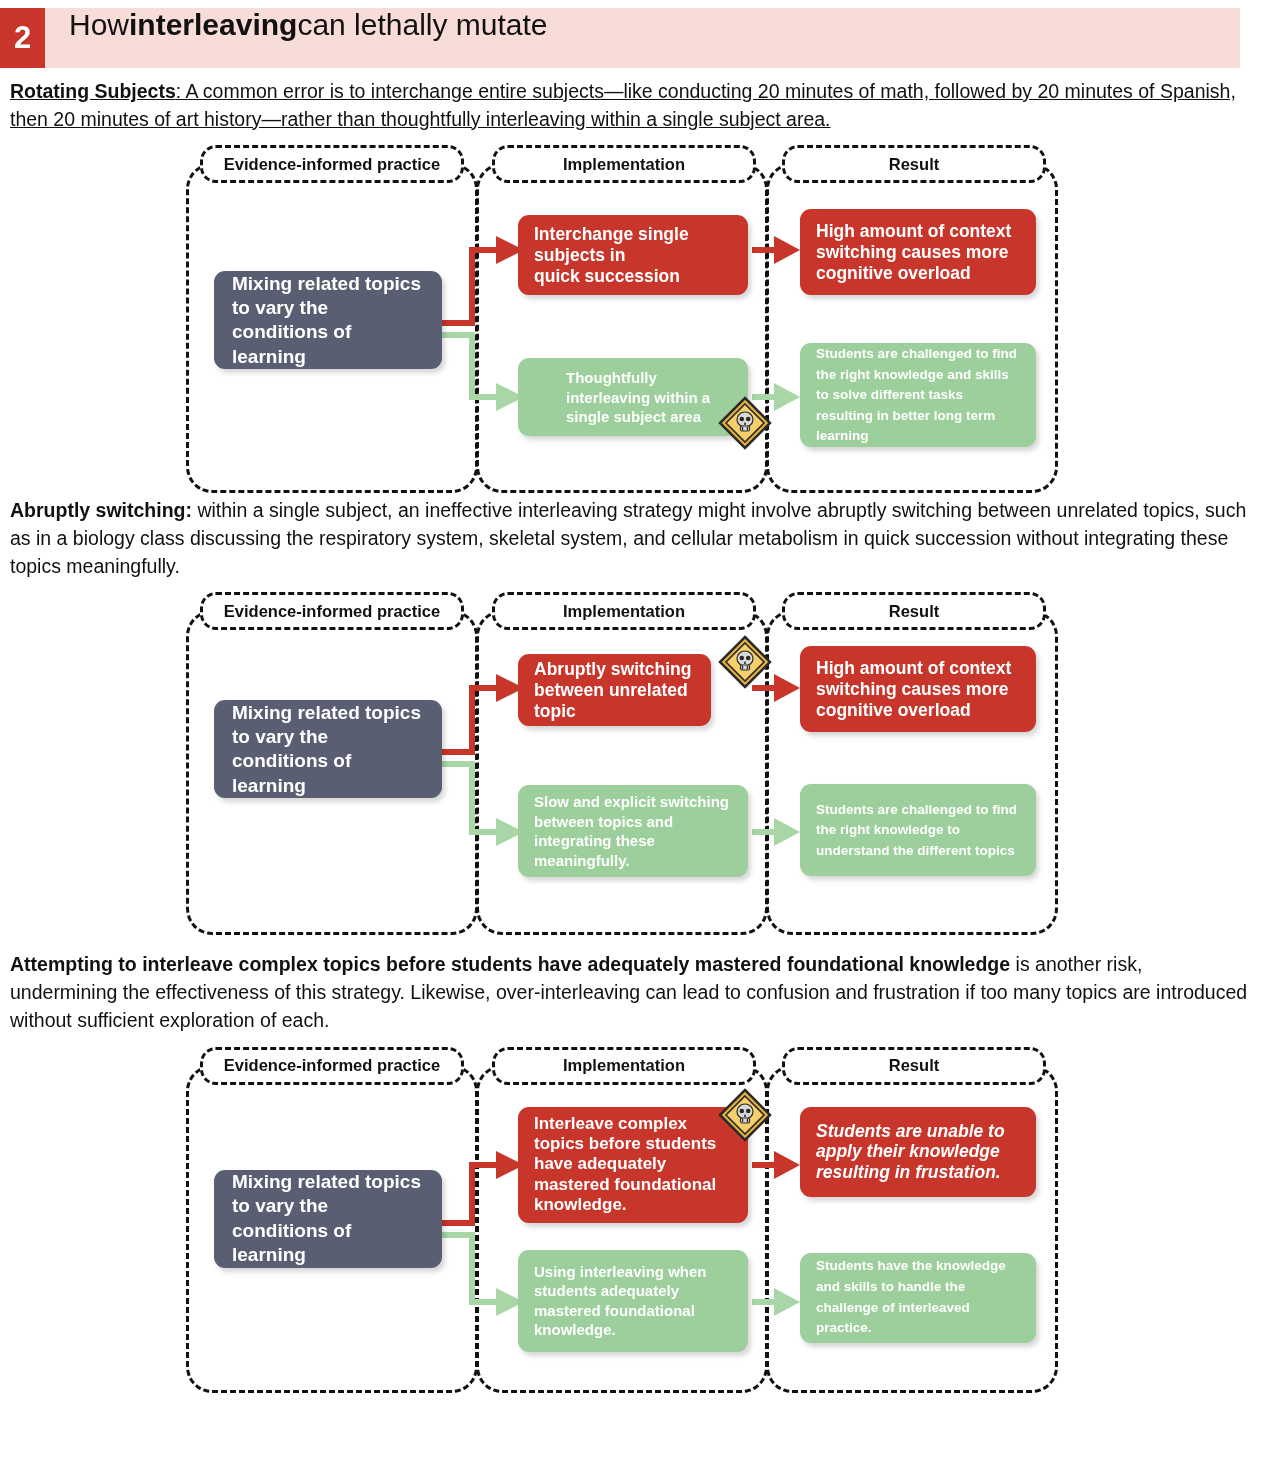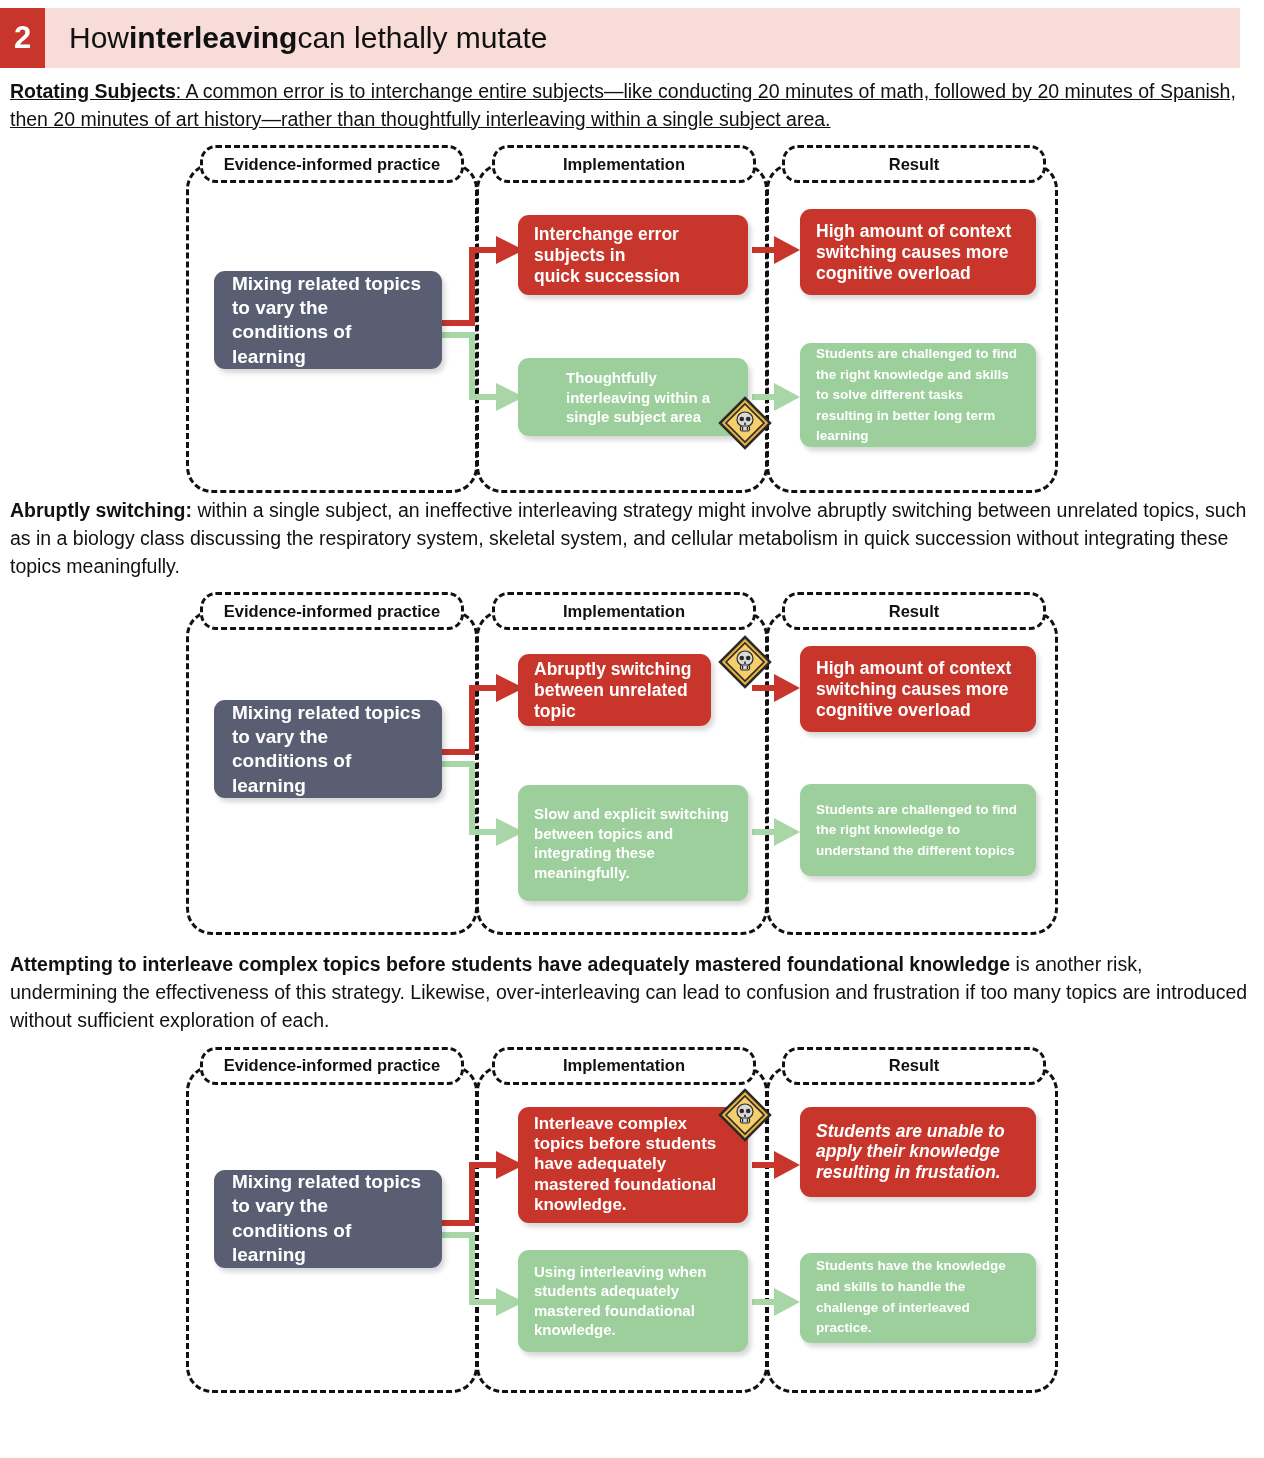--- a/index.html
+++ b/index.html
@@ -27,21 +27,21 @@
     color:#ffffff;
     font-size:31px;
     font-weight:bold;
     display:flex;
     align-items:center;
     justify-content:center;
     flex:0 0 45px;
   }
   .banner-title{
     display:flex;
-    align-items:center;
+    align-items:flex-start;
     padding-left:24px;
     font-size:30px;
     font-weight:400;
     letter-spacing:0px;
     color:#111111;
   }
   .banner-title b{font-weight:700;}
 
   
   .para{
@@ -174,21 +174,21 @@
     <polygon points="774,93 800,107 774,121" fill="#c8352b"></polygon>
     <path d="M752,254 L778,254" fill="none" stroke="#a8d6a6" stroke-width="6"></path>
     <polygon points="774,240 800,254 774,268" fill="#a8d6a6"></polygon>
   </svg>
 
   <div class="node node-practice" style="left:214px;top:128px;width:228px;height:98px;">
     <span>Mixing related topics to vary the conditions of learning</span>
   </div>
 
   <div class="node node-red" style="left:518px;top:72px;width:230px;height:80px;">
-    <span style="white-space:pre-line;">Interchange error subjects in
+    <span style="white-space:pre-line;">Interchange single subjects in
 quick succession</span>
   </div>
 
   <div class="node node-green" style="left:518px;top:215px;width:230px;height:78px;padding-left:48px;">
     <span>Thoughtfully interleaving within a single subject area</span>
   </div>
 
   <div class="node node-red" style="left:800px;top:66px;width:236px;height:86px;">
     <span>High amount of context switching causes more cognitive overload</span>
   </div>
@@ -244,21 +244,21 @@
   </svg>
 
   <div class="node node-practice" style="left:214px;top:110px;width:228px;height:98px;">
     <span>Mixing related topics to vary the conditions of learning</span>
   </div>
 
   <div class="node node-red" style="left:518px;top:64px;width:193px;height:72px;">
     <span>Abruptly switching between unrelated topic</span>
   </div>
 
-  <div class="node node-green" style="left:518px;top:195px;width:230px;height:116px;">
+  <div class="node node-green" style="left:518px;top:195px;width:230px;height:92px;">
     <span>Slow and explicit switching between topics and integrating these meaningfully.</span>
   </div>
 
   <div class="node node-red" style="left:800px;top:56px;width:236px;height:86px;">
     <span>High amount of context switching causes more cognitive overload</span>
   </div>
 
   <div class="node node-green small" style="left:800px;top:194px;width:236px;height:92px;">
     <span>Students are challenged to find the right knowledge to understand the different topics</span>
   </div>

